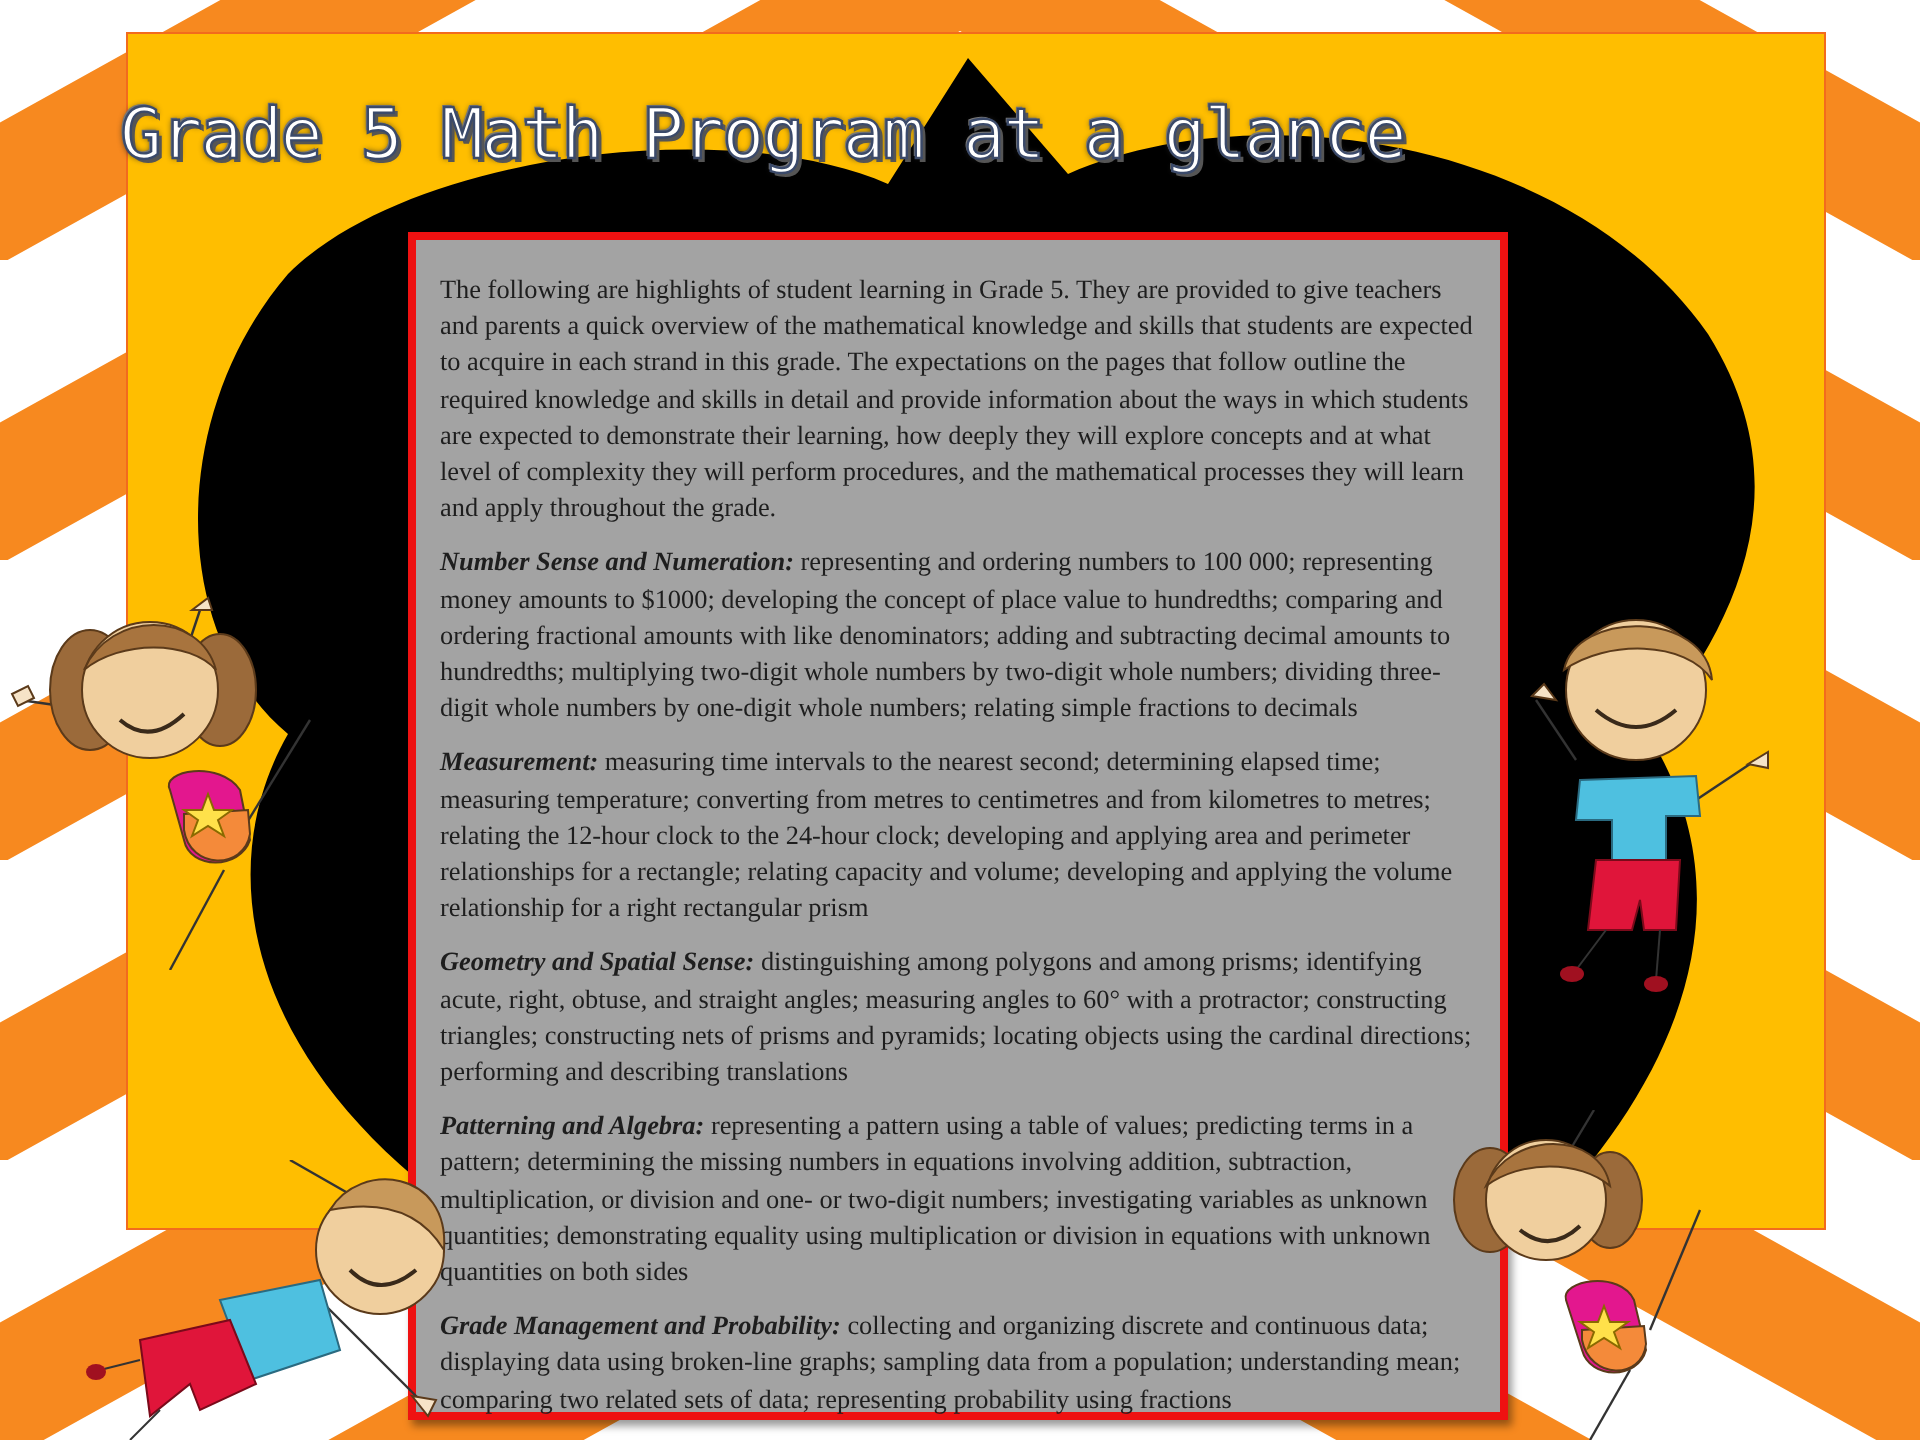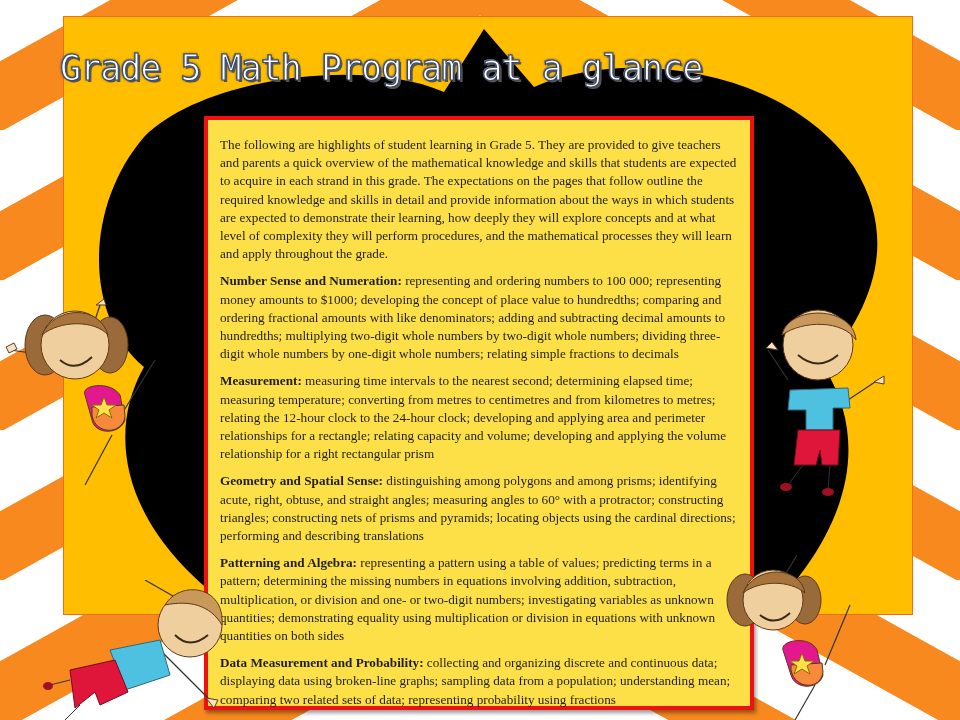--- a/index.html
+++ b/index.html
@@ -6,24 +6,24 @@
   body { width:960px; height:720px; overflow:hidden; position:relative; background:#ffffff; }
   .stage { position:absolute; left:0; top:0; width:960px; height:720px; overflow:hidden; }
   .chevron-bg { position:absolute; left:0; top:0; width:960px; height:720px; }
   .frame { position:absolute; left:63px; top:16px; width:850px; height:599px; background:#ffbe00; border:1px solid #f26b1d; box-sizing:border-box; overflow:hidden; }
   .blob { position:absolute; left:0; top:0; width:850px; height:599px; }
   .title { position:absolute; left:60px; top:48px; width:840px; text-align:left;
     font-family:"DejaVu Sans Mono", "Liberation Mono", monospace; font-size:35px; letter-spacing:-1px;
     color:#ffffff; -webkit-text-stroke:1.2px #3b4a6a;
     text-shadow: 2px 2px 0 #555, -1px -1px 0 #777, 0 0 3px #222; margin:0; font-weight:normal; }
   .textbox { position:absolute; left:204px; top:116px; width:550px; height:594px; box-sizing:border-box;
-    border:4px solid #ef1111; background:#fde047; padding:16px 12px 0 12px;
+    border:4px solid #ef1111; background:#a3a3a3; padding:16px 12px 0 12px;
     box-shadow: 2px 3px 4px rgba(0,0,0,0.4); }
   .textbox p { margin:0 0 9px 0; font-family:"Liberation Serif", "DejaVu Serif", serif; font-size:13.2px; line-height:18.2px; color:#1e1e1e; }
-  .textbox .strand-name { font-weight:bold; }
+  .textbox .strand-name { font-weight:bold; font-style:italic; }
   .kid { position:absolute; }
 </style>
 </head>
 <body>
 
 <div class="stage">
 
   <svg class="chevron-bg" viewBox="0 0 960 720" preserveAspectRatio="none">
     <defs>
       <pattern id="chev" x="0" y="-20" width="960" height="150" patternUnits="userSpaceOnUse">
@@ -85,21 +85,21 @@
     <ellipse cx="28" cy="187" rx="6" ry="4" fill="#a01020"></ellipse>
     <ellipse cx="70" cy="192" rx="6" ry="4" fill="#a01020"></ellipse>
   </svg>
 
   <div class="textbox">
     <p>The following are highlights of student learning in Grade 5. They are provided to give teachers and parents a quick overview of the mathematical knowledge and skills that students are expected to acquire in each strand in this grade. The expectations on the pages that follow outline the required knowledge and skills in detail and provide information about the ways in which students are expected to demonstrate their learning, how deeply they will explore concepts and at what level of complexity they will perform procedures, and the mathematical processes they will learn and apply throughout the grade.</p>
     <p><span class="strand-name">Number Sense and Numeration:</span><span> representing and ordering numbers to 100 000; representing money amounts to $1000; developing the concept of place value to hundredths; comparing and ordering fractional amounts with like denominators; adding and subtracting decimal amounts to hundredths; multiplying two-digit whole numbers by two-digit whole numbers; dividing three-digit whole numbers by one-digit whole numbers; relating simple fractions to decimals</span></p>
     <p><span class="strand-name">Measurement:</span><span> measuring time intervals to the nearest second; determining elapsed time; measuring temperature; converting from metres to centimetres and from kilometres to metres; relating the 12-hour clock to the 24-hour clock; developing and applying area and perimeter relationships for a rectangle; relating capacity and volume; developing and applying the volume relationship for a right rectangular prism</span></p>
     <p><span class="strand-name">Geometry and Spatial Sense:</span><span> distinguishing among polygons and among prisms; identifying acute, right, obtuse, and straight angles; measuring angles to 60° with a protractor; constructing triangles; constructing nets of prisms and pyramids; locating objects using the cardinal directions; performing and describing translations</span></p>
     <p><span class="strand-name">Patterning and Algebra:</span><span> representing a pattern using a table of values; predicting terms in a pattern; determining the missing numbers in equations involving addition, subtraction, multiplication, or division and one- or two-digit numbers; investigating variables as unknown quantities; demonstrating equality using multiplication or division in equations with unknown quantities on both sides</span></p>
-    <p><span class="strand-name">Data Measurement and Probability:</span><span> collecting and organizing discrete and continuous data; displaying data using broken-line graphs; sampling data from a population; understanding mean; comparing two related sets of data; representing probability using fractions</span></p>
+    <p><span class="strand-name">Grade Management and Probability:</span><span> collecting and organizing discrete and continuous data; displaying data using broken-line graphs; sampling data from a population; understanding mean; comparing two related sets of data; representing probability using fractions</span></p>
   </div>
 
   <svg class="kid" style="left:40px;top:580px;" width="200" height="140" viewBox="0 0 200 140">
     <line x1="140" y1="20" x2="105" y2="0" stroke="#333" stroke-width="1.2"></line>
     <line x1="120" y1="70" x2="170" y2="120" stroke="#333" stroke-width="1.2"></line>
     <path d="M166 118 l12 2 l-4 8z" fill="#f6e3c7" stroke="#5b3a1a"></path>
     <path d="M70 70 L120 60 L130 95 L85 110z" fill="#4ec0e0" stroke="#2a6a80"></path>
     <path d="M30 90 L75 80 L88 112 L60 125 L55 112 L35 128z" fill="#e0153a" stroke="#7a0a1a"></path>
     <line x1="30" y1="100" x2="10" y2="105" stroke="#333"></line>
     <line x1="40" y1="125" x2="25" y2="140" stroke="#333"></line>

